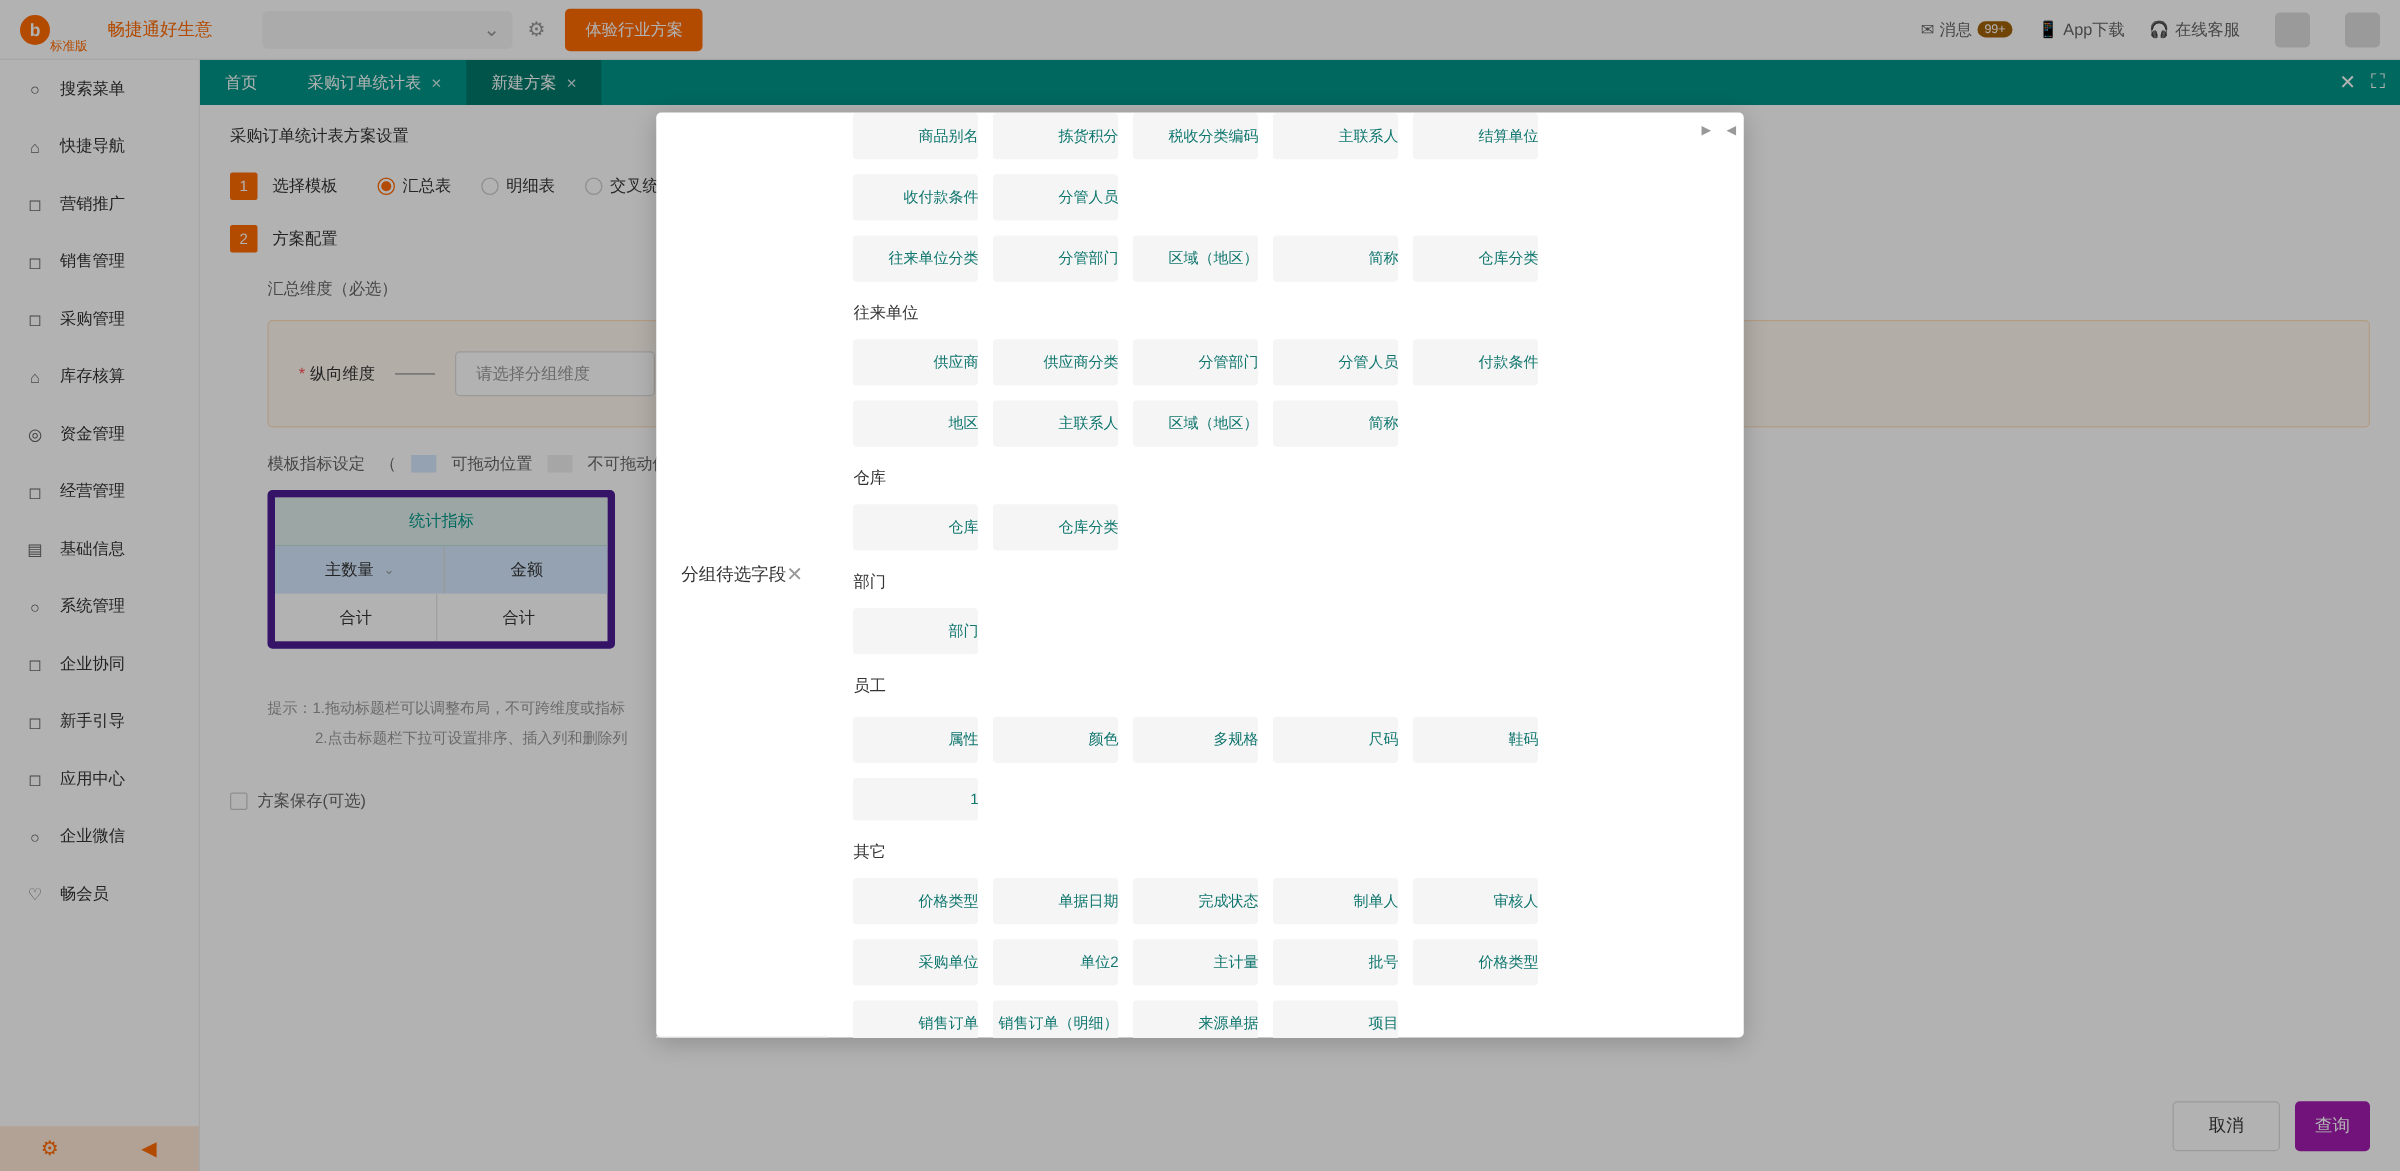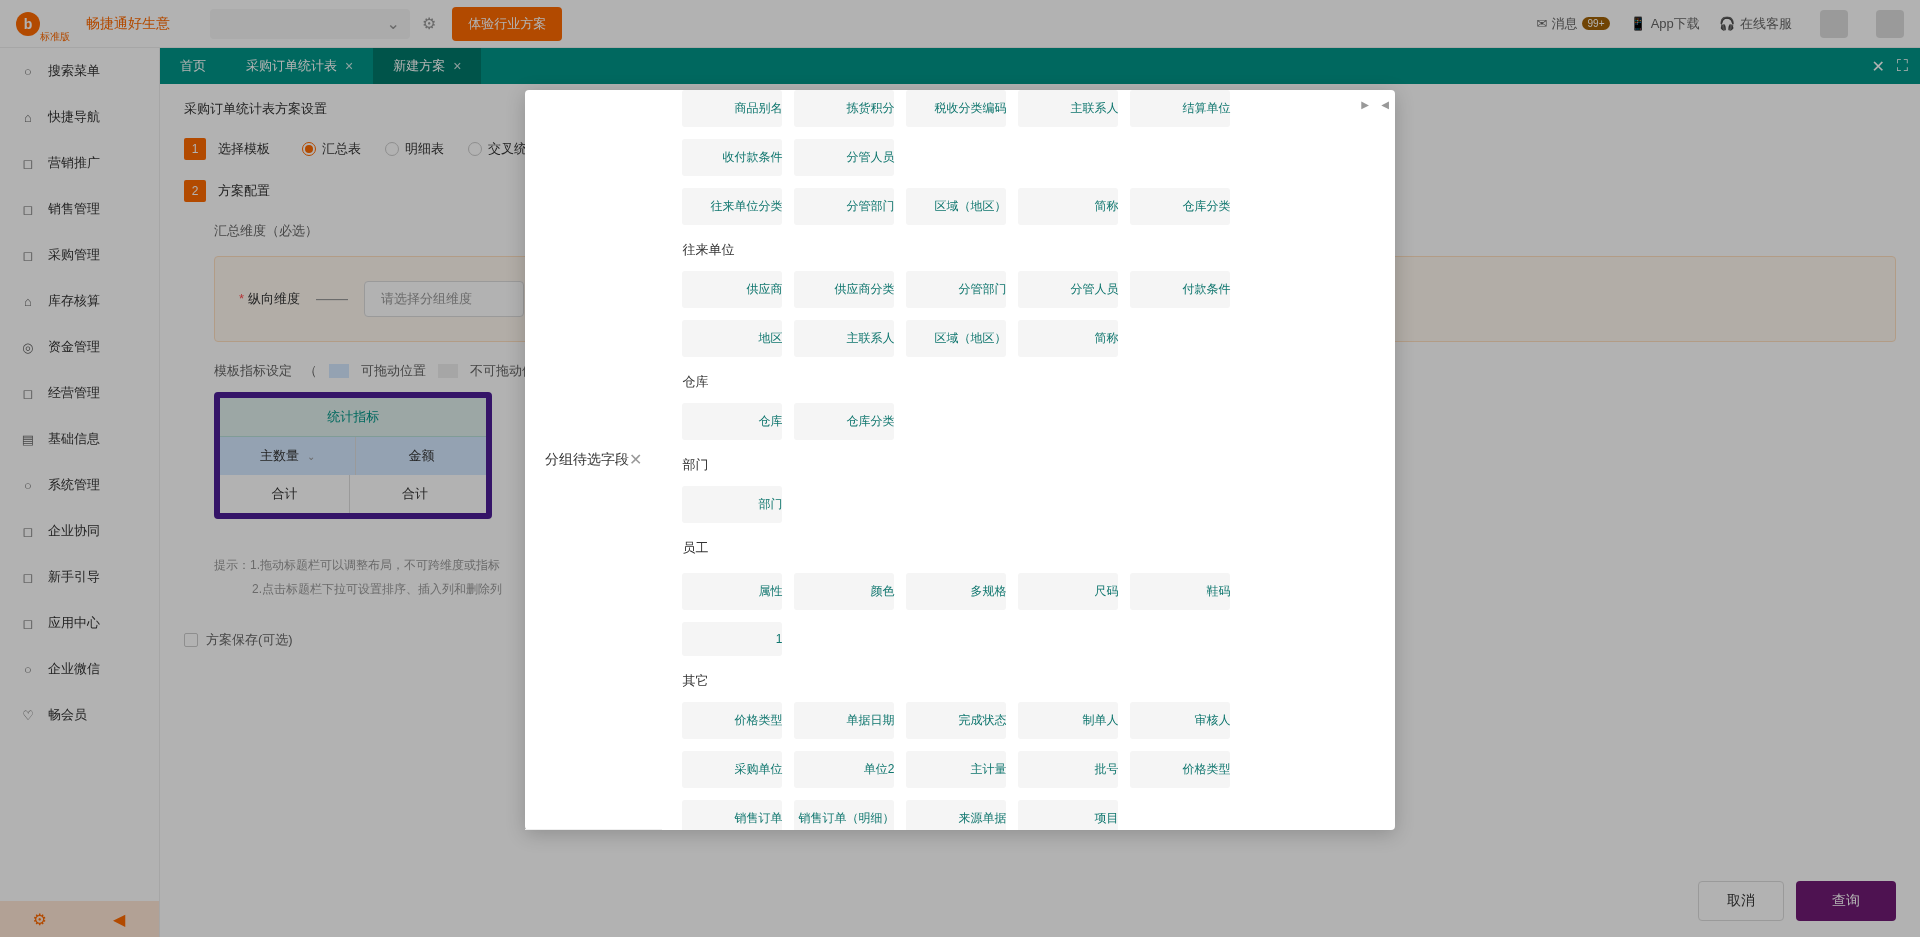--- a/index.html
+++ b/index.html
@@ -67,21 +67,21 @@
 .chevron { color: #999; font-size: 10px; }
 
 .hints { margin-top: 30px; font-size: 12px; color: #999; line-height: 2; }
 
 .save-row { margin-top: 30px; display: flex; align-items: center; gap: 8px; font-size: 13px; color: #666; }
 .checkbox { width: 14px; height: 14px; border: 1px solid #ccc; border-radius: 2px; }
 
 
 .bottom-bar { position: absolute; bottom: 16px; right: 24px; display: flex; gap: 12px; }
 .btn-cancel { background: #fff; border: 1px solid #ddd; color: #333; padding: 10px 28px; border-radius: 4px; font-size: 14px; cursor: pointer; }
-.btn-query { background: #701a75; border: none; color: #fff; padding: 10px 36px; border-radius: 4px; font-size: 14px; cursor: pointer; }
+.btn-query { background: #a21caf; border: none; color: #fff; padding: 10px 16px; border-radius: 4px; font-size: 14px; cursor: pointer; }
 
 
 .overlay { position: absolute; inset: 0; background: rgba(0,0,0,0.3); z-index: 100; }
 .modal { position: absolute; left: 50%; top: 90px; transform: translateX(-50%); width: 870px; height: 740px; background: #fff; border-radius: 4px; z-index: 101; box-shadow: 0 4px 20px rgba(0,0,0,0.2); display: flex; flex-direction: row; }
 .modal-header { padding: 16px 20px; font-size: 14px; color: #333; display: flex; align-items: center; justify-content: space-between; border-bottom: 1px solid #eee; }
 .modal-close { cursor: pointer; color: #999; font-size: 16px; }
 .modal-body { flex: 1; overflow-y: auto; padding: 0 20px 16px; position: relative; }
 .modal-body::-webkit-scrollbar { width: 10px; }
 .modal-body::-webkit-scrollbar-thumb { background: #ccc; border-radius: 5px; }
 .modal-body::-webkit-scrollbar-track { background: #f0f0f0; }

